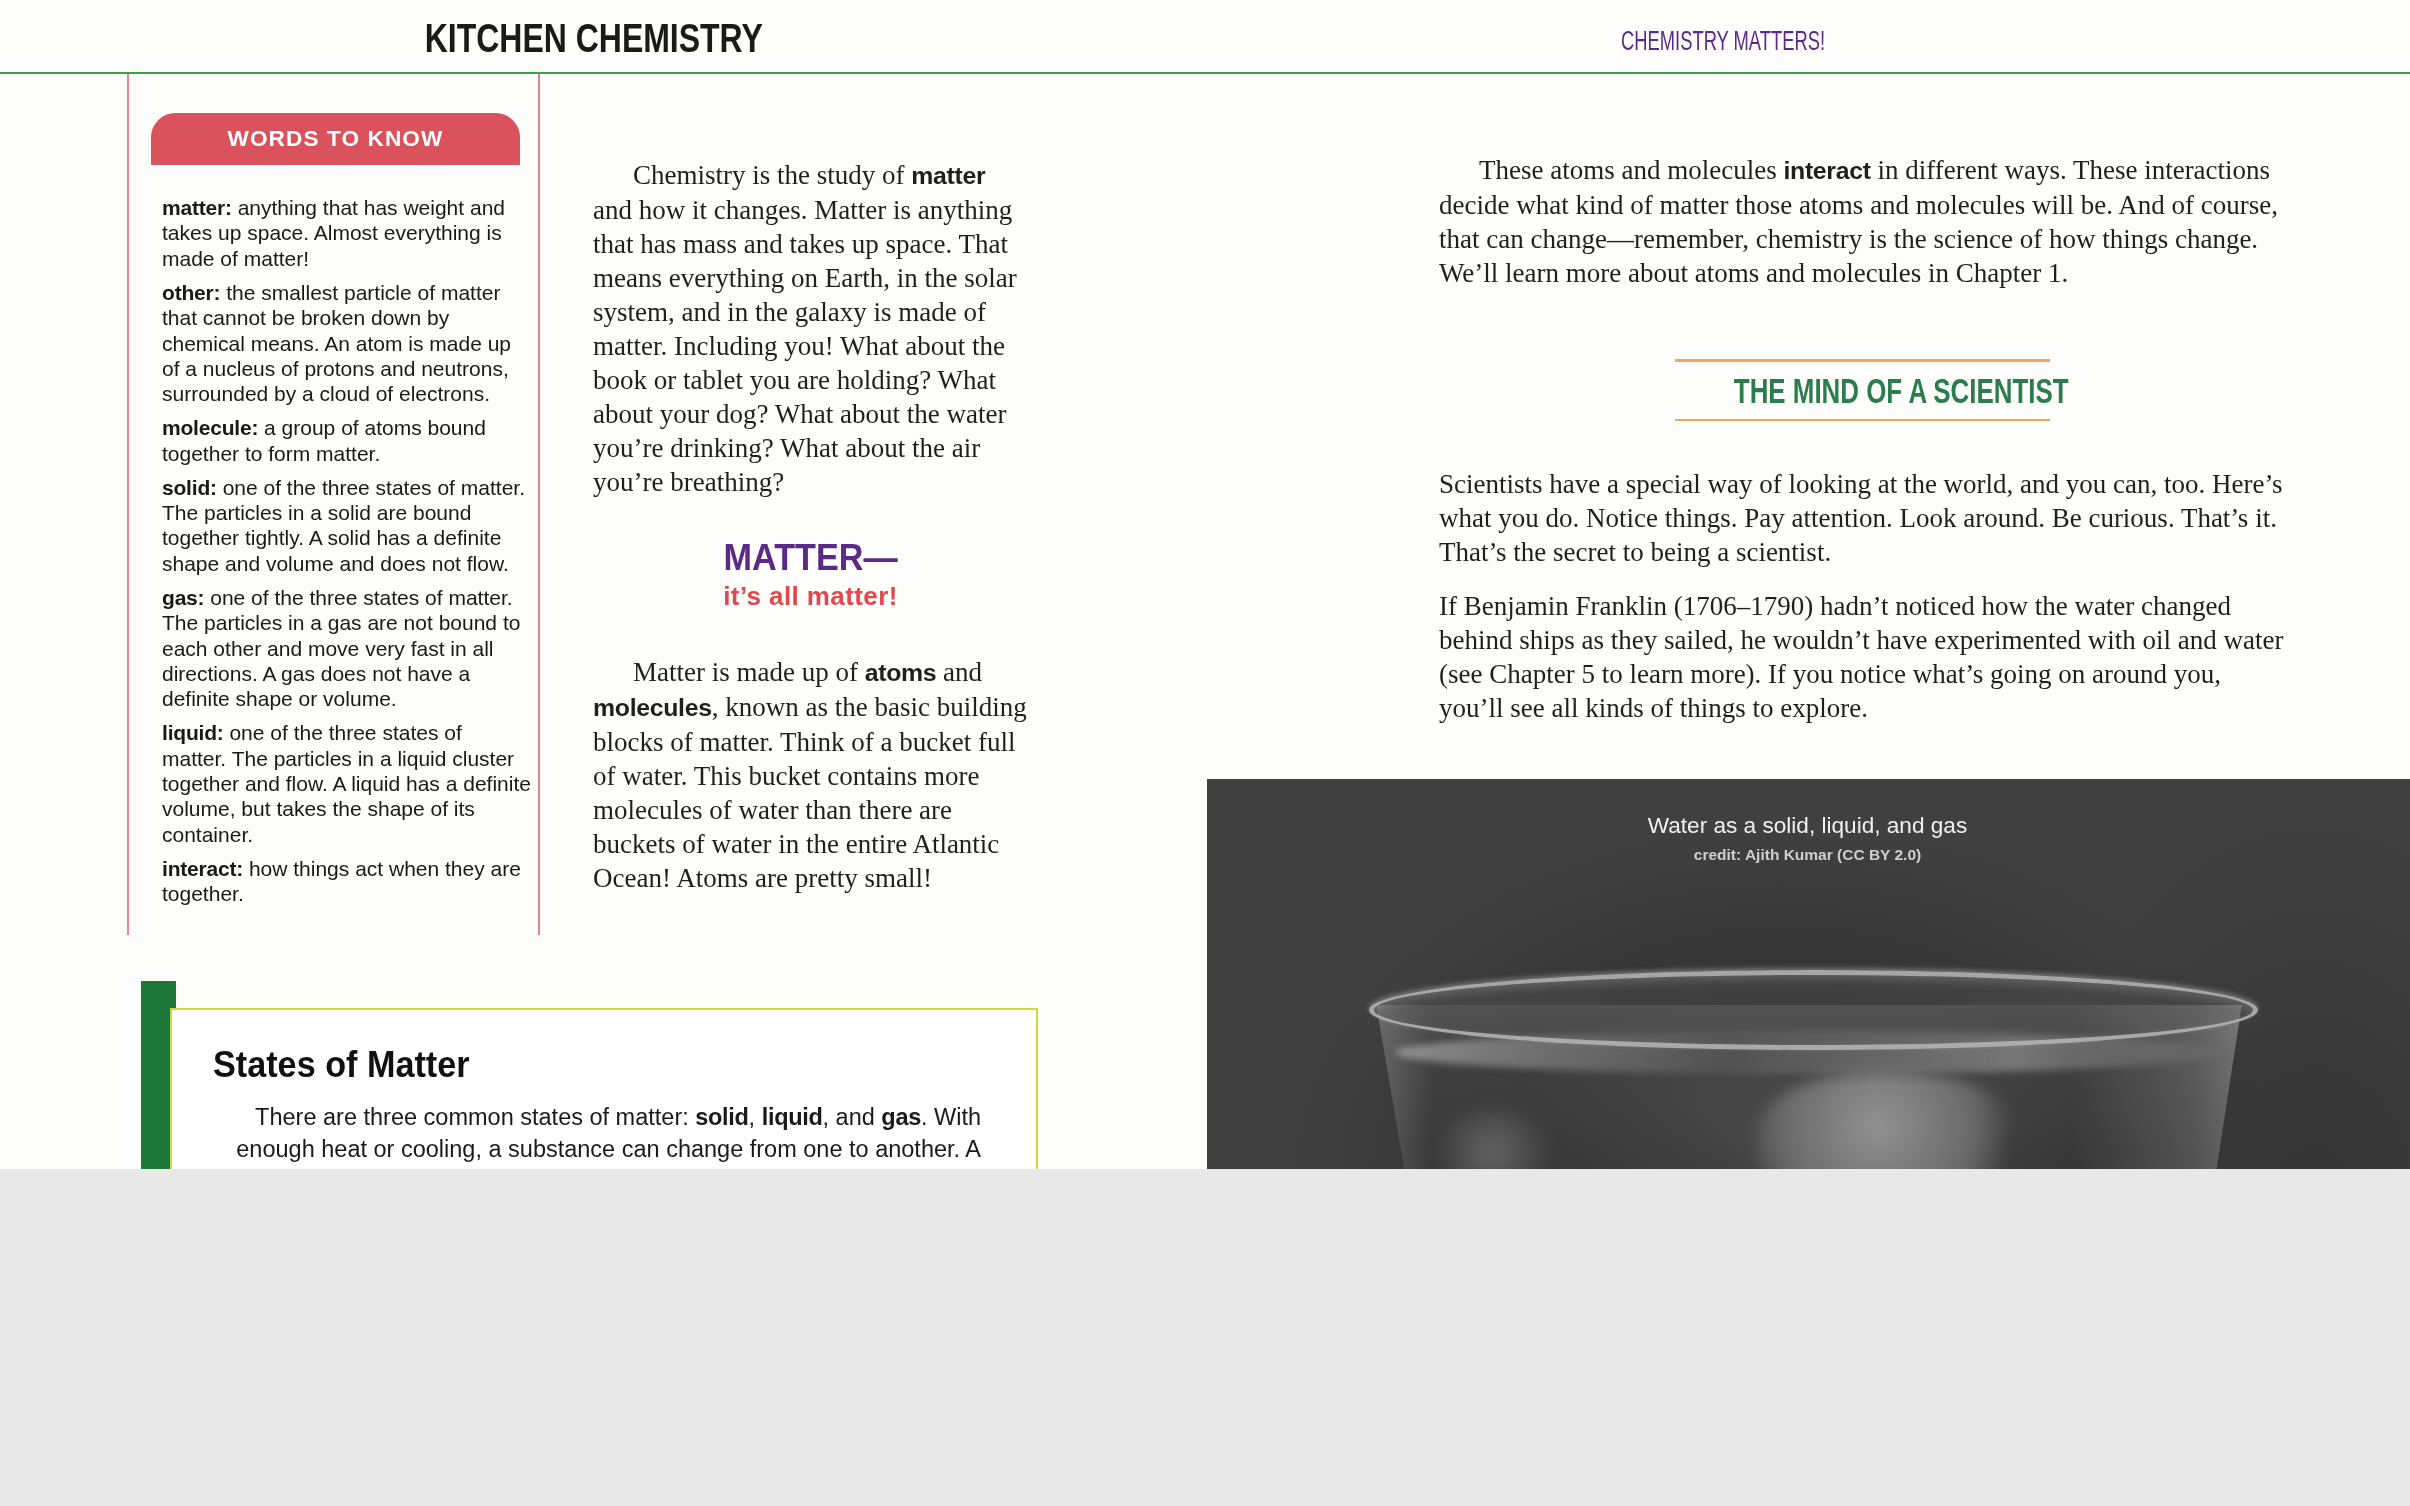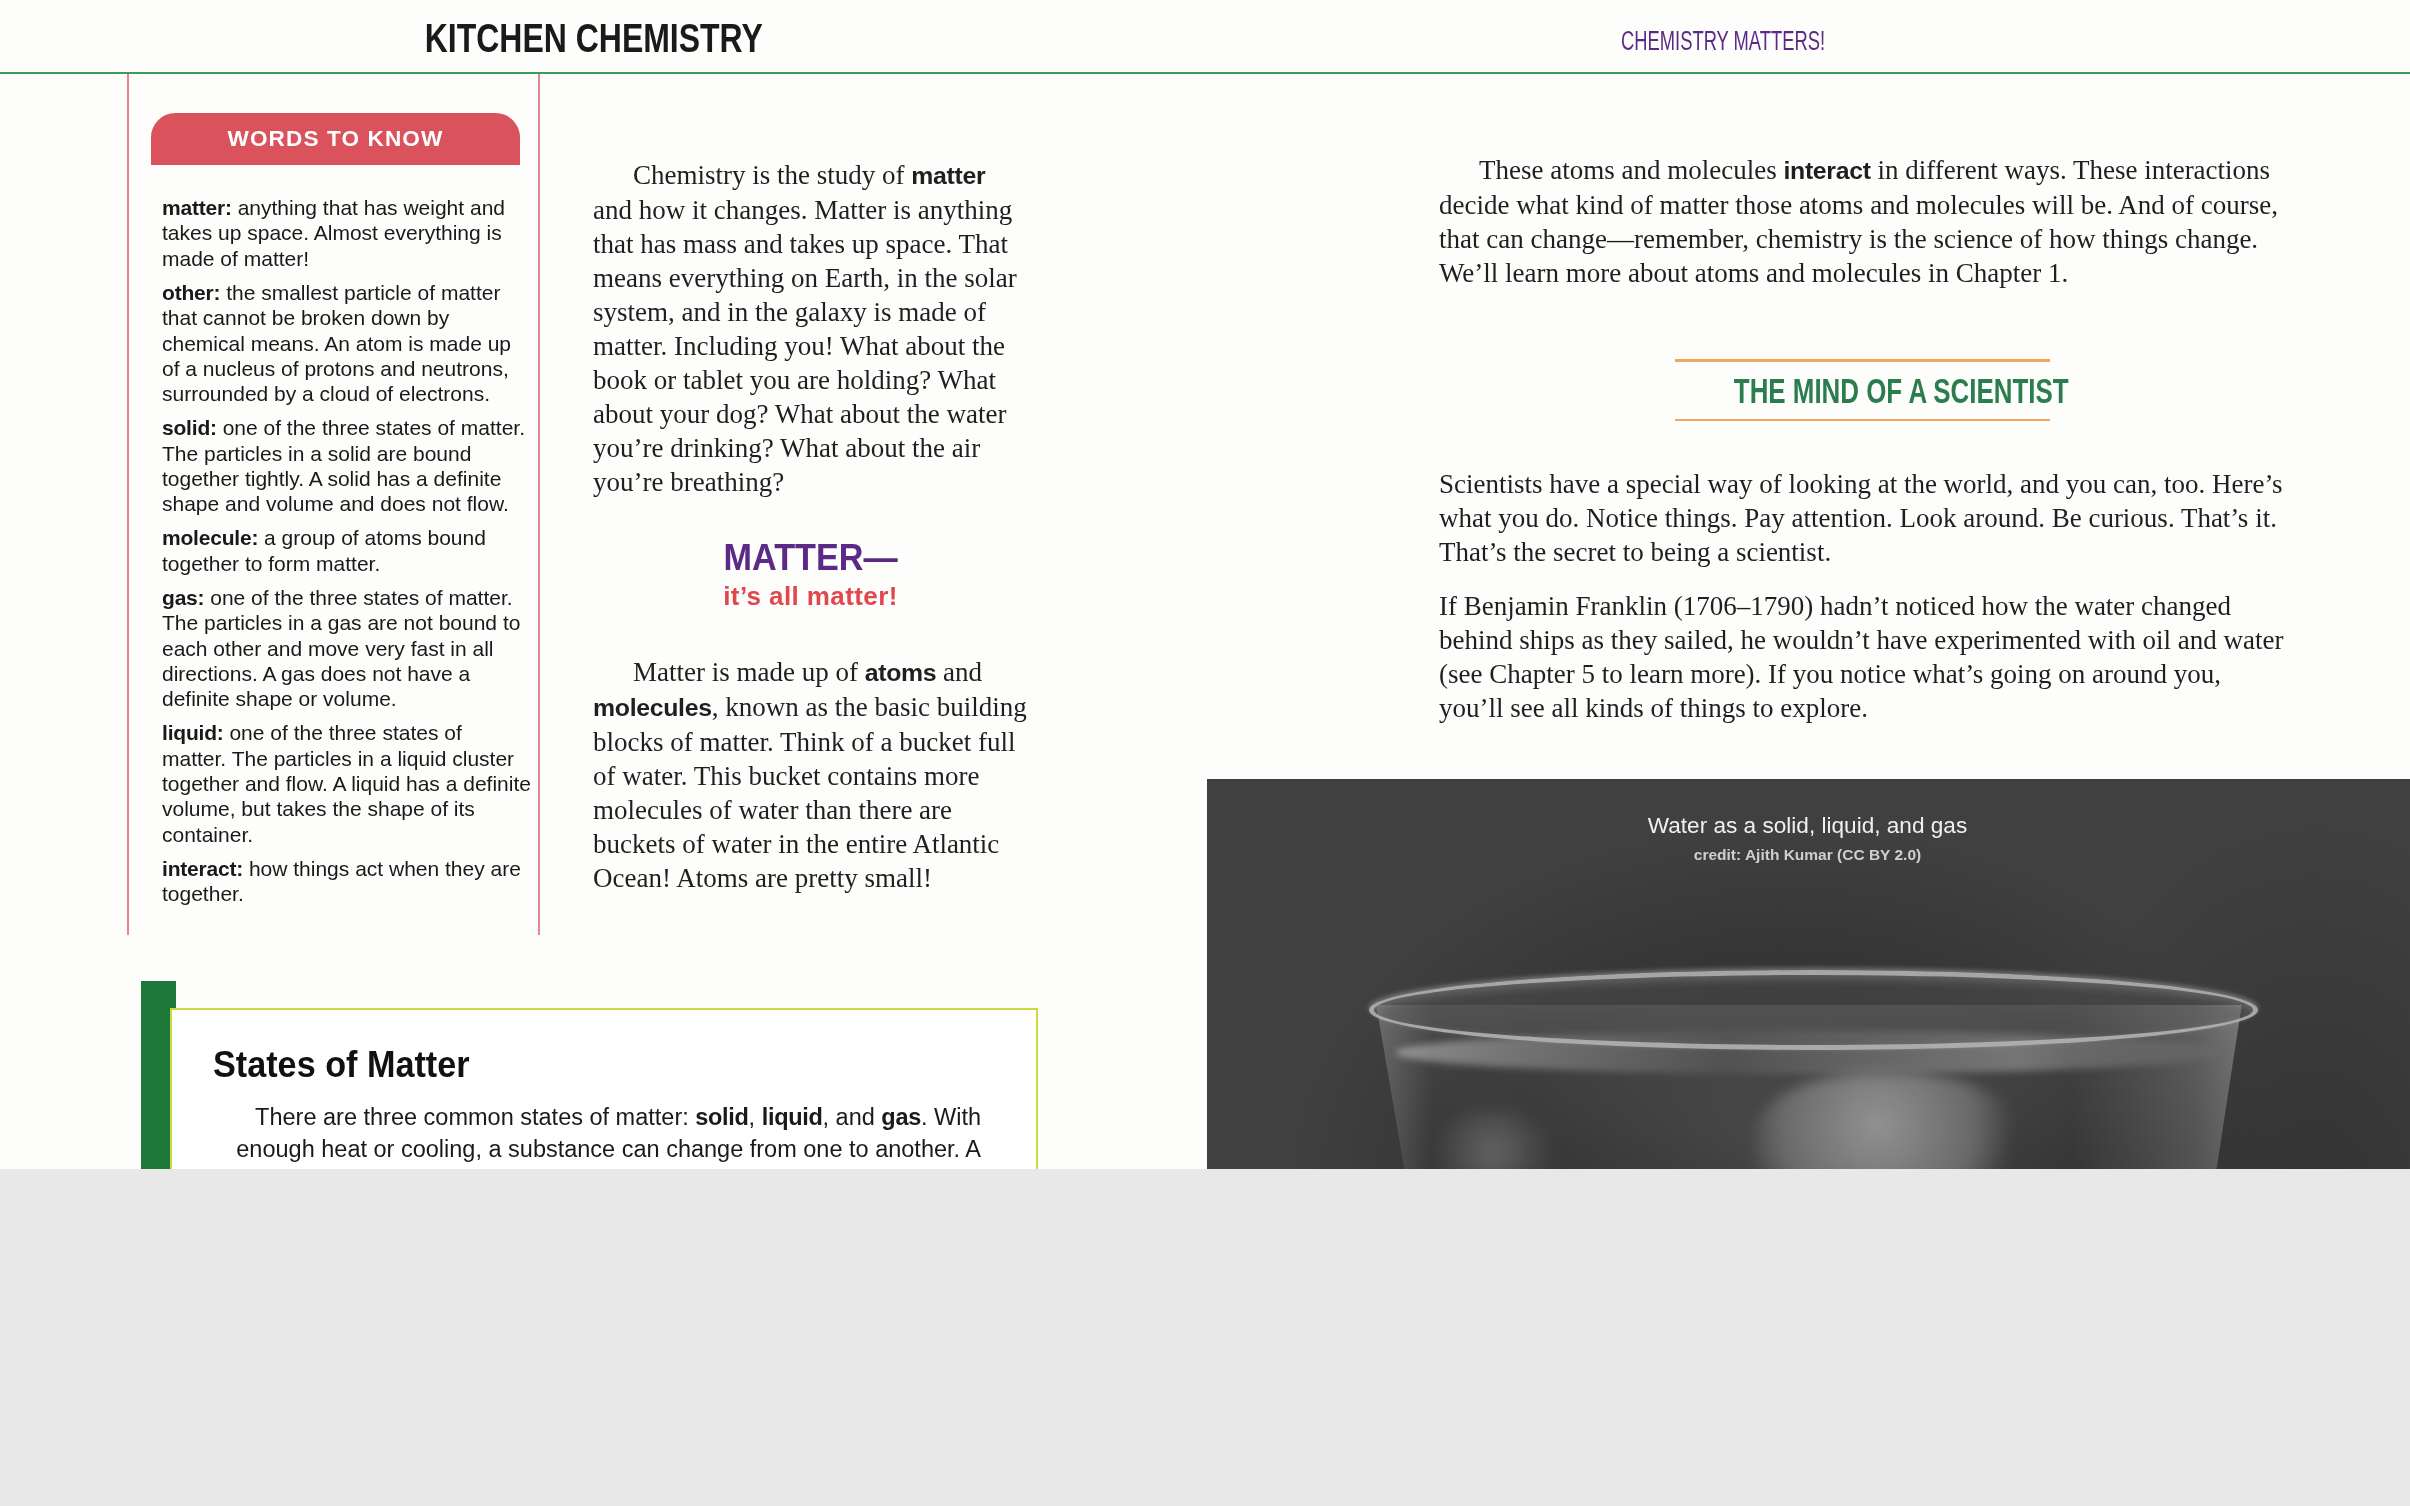--- a/index.html
+++ b/index.html
@@ -115,22 +115,22 @@
   <div class="abs green-rule"></div>
   <div class="abs red-line l1"></div>
   <div class="abs red-line l2"></div>
 
   <div class="abs badge">
     <span>WORDS TO KNOW</span>
   </div>
   <div class="abs glossary">
     <p class="def"><b>matter:</b><span> anything that has weight and takes up space. Almost everything is made of matter!</span></p>
     <p class="def"><b>other:</b><span> the smallest particle of matter that cannot be broken down by chemical means. An atom is made up of a nucleus of protons and neutrons, surrounded by a cloud of electrons.</span></p>
+    <p class="def"><b>molecule:</b><span> a group of atoms bound together to form matter.</span></p>
     <p class="def"><b>solid:</b><span> one of the three states of matter. The particles in a solid are bound together tightly. A solid has a definite shape and volume and does not flow.</span></p>
-    <p class="def"><b>molecule:</b><span> a group of atoms bound together to form matter.</span></p>
     <p class="def"><b>gas:</b><span> one of the three states of matter. The particles in a gas are not bound to each other and move very fast in all directions. A gas does not have a definite shape or volume.</span></p>
     <p class="def"><b>liquid:</b><span> one of the three states of matter. The particles in a liquid cluster together and flow. A liquid has a definite volume, but takes the shape of its container.</span></p>
     <p class="def"><b>interact:</b><span> how things act when they are together.</span></p>
   </div>
 
   <div class="abs main-col">
     <p class="serif indent"><span>Chemistry is the study of </span><span class="kw">matter</span><span> and how it changes. Matter is anything that has mass and takes up space. That means everything on Earth, in the solar system, and in the galaxy is made of matter. Including you! What about the book or tablet you are holding? What about your dog? What about the water you’re drinking? What about the air you’re breathing?</span></p>
     <div class="matter-head">
       <div><span class="mh1">MATTER—</span></div>
       <div class="mh2">it’s all matter!</div>

